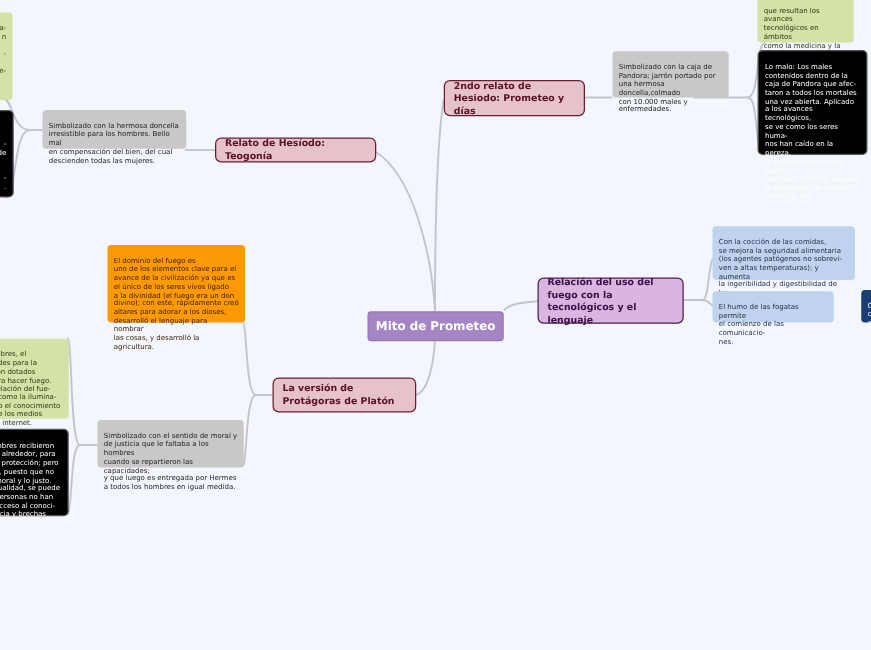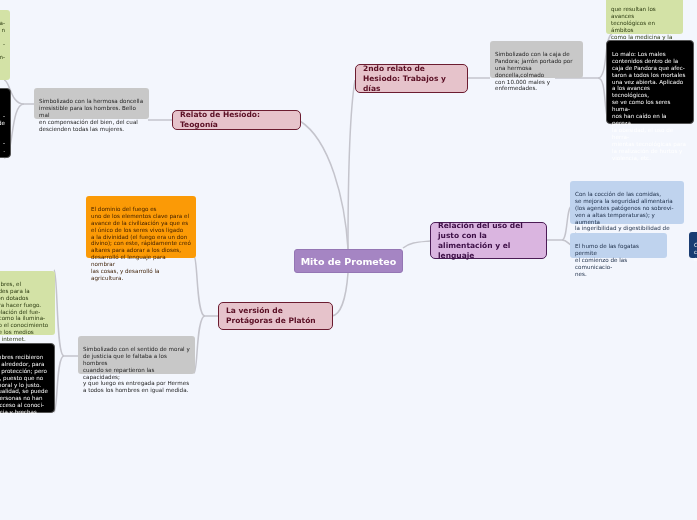--- a/index.html
+++ b/index.html
@@ -88,21 +88,21 @@
 
 -
 de
 
 
 -
 .</span>
 </div>
 
 <div class="node main" style="left:355px; top:64px; width:113px; height:29px;">
-  <span>2ndo relato de Hesiodo: Trabajos y días</span>
+  <span>2ndo relato de Hesiodo: Prometeo y días</span>
 </div>
 <div class="node note gray" style="left:490px; top:41px; width:93px; height:37px;">
   <span>Simbolizado con la caja de
 Pandora; jarrón portado por
 una hermosa doncella,colmado
 con 10.000 males y
 enfermedades.</span>
 </div>
 <div class="node note green" style="left:606px; top:-4px; width:77px; height:38px;">
   <span>que resultan los avances
@@ -120,21 +120,21 @@
 a los avances tecnológicos,
 se ve como los seres huma-
 nos han caído en la pereza,
 la obesidad, el uso de herra-
 mientas tecnológicas para
 la realización de hurtos y
 violencia, etc.</span>
 </div>
 
 <div class="node main purple" style="left:430px; top:222px; width:117px; height:37px;">
-  <span>Relación del uso del justo con la alimentación y el lenguaje</span>
+  <span>Relación del uso del fuego con la tecnológicos y el lenguaje</span>
 </div>
 <div class="node note blue" style="left:570px; top:181px; width:114px; height:43px;">
   <span>Con la cocción de las comidas,
 se mejora la seguridad alimentaria
 (los agentes patógenos no sobrevi-
 ven a altas temperaturas); y aumenta
 la ingeribilidad y digestibilidad de los
 alimentos.</span>
 </div>
 <div class="node note blue" style="left:570px; top:233px; width:97px; height:25px;">

